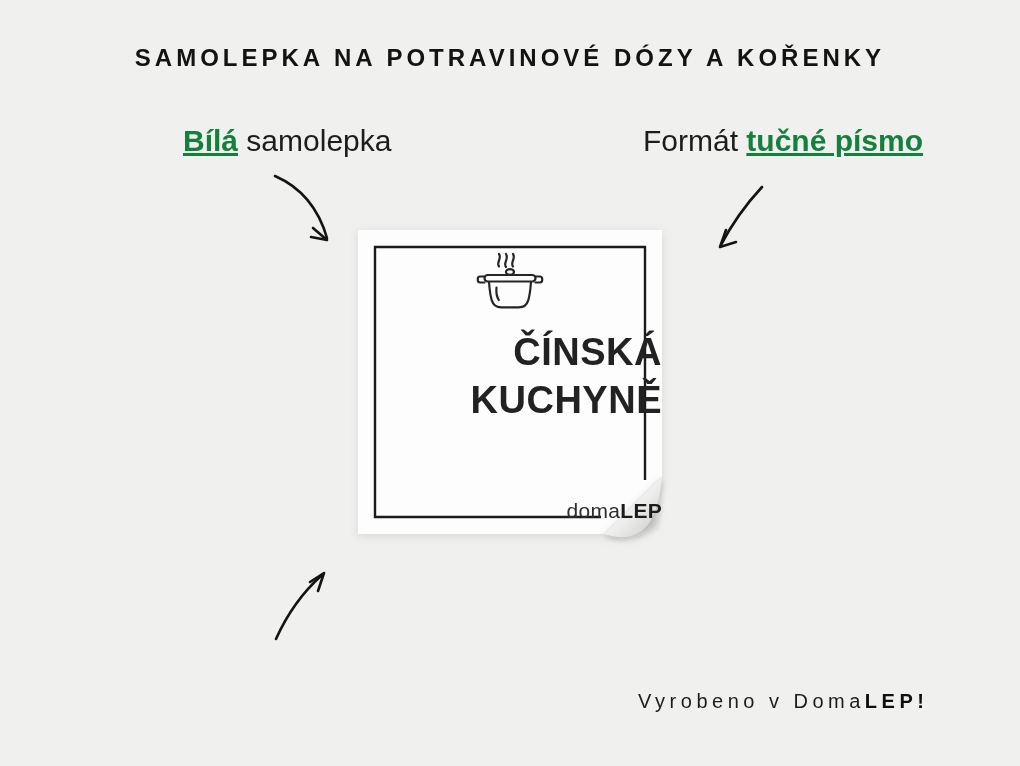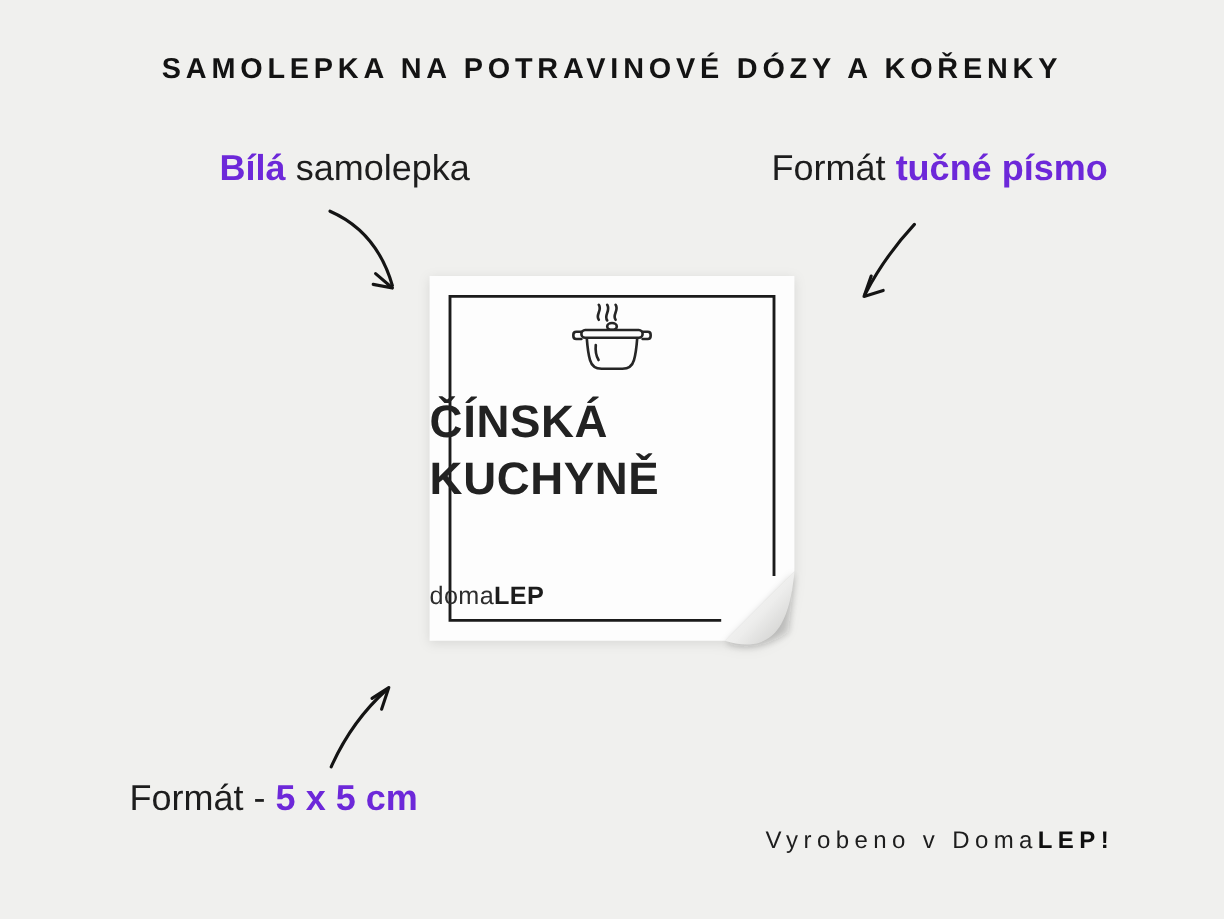--- a/index.html
+++ b/index.html
@@ -8,72 +8,69 @@
     background:#f0f0ee;overflow:hidden;
     font-family:"Liberation Sans","DejaVu Sans",sans-serif;
     color:#1b1b1b;
   }
   .page-title{
     position:absolute;top:44px;left:0;width:100%;
     text-align:center;font-size:24px;font-weight:700;
     letter-spacing:4px;color:#131313;white-space:nowrap;
   }
   .callout{position:absolute;font-size:30px;color:#1d1d1d;white-space:nowrap;}
-  .callout b{font-weight:700;color:#6d28d9;}
+  .callout b{font-weight:700;color:#15803d;text-decoration:underline;}
   .callout-white{left:183px;top:124px;}
   .callout-black{left:643px;top:124px;}
   .callout-format{left:108px;top:649px;}
   .made-by{
     position:absolute;left:638px;top:690px;
     font-size:20px;letter-spacing:4.5px;color:#1d1d1d;white-space:nowrap;
   }
   .made-by b{font-weight:700;color:#0f0f0f;}
   .arrow-layer{position:absolute;left:0;top:0;width:1020px;height:766px;pointer-events:none;}
   .arrow-layer path{stroke:#141414;stroke-width:2.6;fill:none;stroke-linecap:round;stroke-linejoin:round;}
 
   .sticker{position:absolute;left:358px;top:230px;width:304px;height:304px;}
   .sticker-shape{
     position:absolute;left:0;top:0;overflow:visible;
     filter:drop-shadow(0 2px 5px rgba(0,0,0,0.10));
   }
-  .sticker-content{position:absolute;left:0;top:0;width:304px;height:304px;text-align:left;}
+  .sticker-content{position:absolute;left:0;top:0;width:304px;height:304px;text-align:right;}
   .pot-icon{position:absolute;top:20px;left:50%;transform:translateX(-50%);}
   .pot-icon path,.pot-icon rect,.pot-icon ellipse{
     stroke:#262626;stroke-width:2.2;fill:none;stroke-linecap:round;stroke-linejoin:round;
   }
   .sticker-line{
     position:absolute;left:0;width:100%;
     font-size:38px;font-weight:700;letter-spacing:0.5px;color:#222;line-height:1;
   }
   .sticker-line1{top:103px;}
   .sticker-line2{top:151px;}
   .sticker-brand{
-    position:absolute;left:0;top:256px;width:100%;
+    position:absolute;left:0;top:270px;width:100%;
     font-size:21px;color:#2d2d2d;line-height:1;letter-spacing:0.3px;
   }
   .sticker-brand b{font-weight:700;color:#1c1c1c;}
 </style>
 </head>
 <body>
 
 <div class="canvas">
 
   <div class="page-title">SAMOLEPKA NA POTRAVINOVÉ DÓZY A KOŘENKY</div>
 
   <div class="callout callout-white">
     <b>Bílá</b><span> samolepka</span>
   </div>
 
   <div class="callout callout-black">
     <span>Formát </span><b>tučné písmo</b>
   </div>
 
-  <div class="callout callout-format">
-    <span>Formát - </span><b>5 x 5 cm</b>
-  </div>
 
   <div class="made-by">
     <span>Vyrobeno v Doma</span><b>LEP!</b>
   </div>
 
   <svg class="arrow-layer" viewBox="0 0 1020 766">
     <g>
       <path d="M275,176 Q314,193 327,238"></path>
       <path d="M327,240 L313,228 M327,240 L311,237"></path>
     </g>

